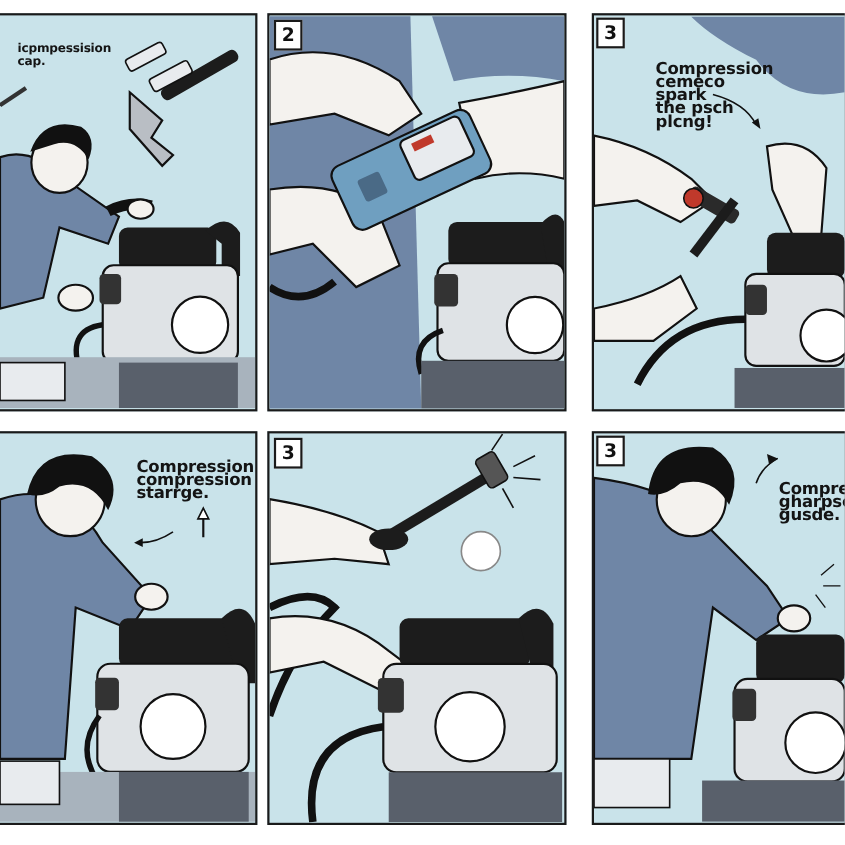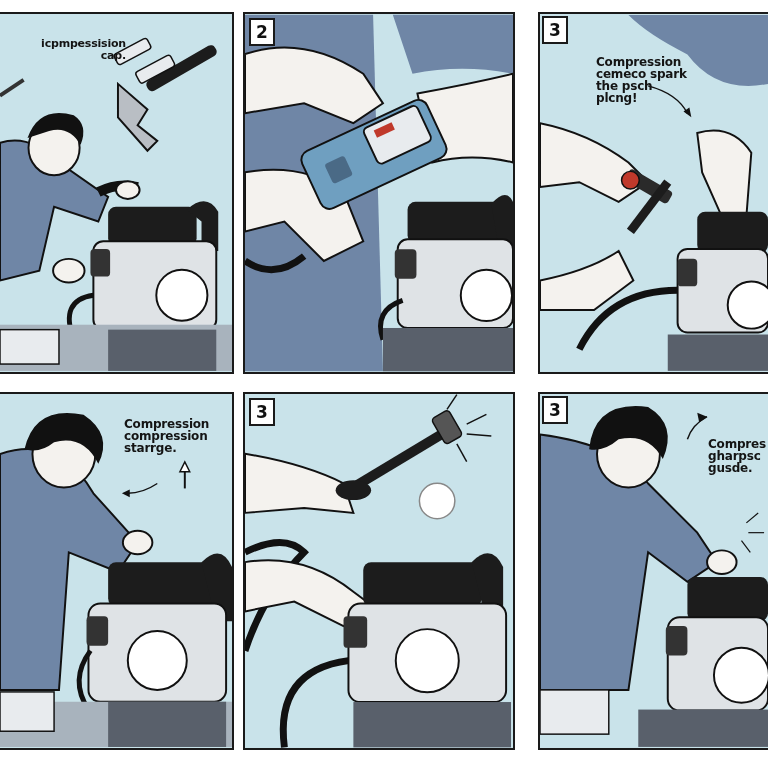--- a/index.html
+++ b/index.html
@@ -1,20 +1,20 @@
 <!DOCTYPE html>
 <html><head>
 <meta charset="utf-8">
 <style>
   html, body { margin:0; padding:0; background:#ffffff; }
   body { width:768px; height:768px; position:relative; overflow:hidden; font-family:"DejaVu Sans", sans-serif; }
   .panel { position:absolute; overflow:hidden; background:#c9e3ea; border:2px solid #1a1a1a; box-sizing:border-box; }
   .panel svg.art { position:absolute; left:0; top:0; width:100%; height:100%; }
   .num-box { position:absolute; background:#fff; border:2px solid #1a1a1a; font-weight:bold; font-size:17px; color:#111; display:flex; align-items:center; justify-content:center; box-sizing:border-box; width:26px; height:28px; }
-  .caption { position:absolute; color:#141414; font-weight:bold; font-size:12px; line-height:12px; letter-spacing:-0.2px; white-space:pre-line; }
+  .caption { position:absolute; color:#141414; font-weight:bold; font-size:15px; line-height:12px; letter-spacing:-0.2px; white-space:pre-line; }
 </style>
 </head>
 <body>
 
 <div class="panel" style="left:-2px;top:12px;width:236px;height:362px;">
   <svg class="art" viewBox="0 0 236 362">
 
     <g>
       <path d="M120 70 L150 96 L140 112 L160 128 L150 138 L120 104 Z" fill="#b9bec4" stroke="#111" stroke-width="2"></path>
       <rect x="150" y="68" width="80" height="12" rx="5" transform="rotate(-30 150 74)" fill="#1c1c1c"></rect>
@@ -40,21 +40,21 @@
       <path d="M190 198 Q210 180 222 200 L222 240 L205 240 L205 210 Z" fill="#1c1c1c"></path>
       <rect x="95" y="230" width="125" height="90" rx="10" fill="#dfe3e6" stroke="#111" stroke-width="2"></rect>
       <circle cx="185" cy="285" r="26" fill="#fff" stroke="#111" stroke-width="2"></circle>
       <rect x="92" y="238" width="20" height="28" rx="4" fill="#333"></rect>
       <path d="M95 285 Q60 290 75 330" stroke="#111" stroke-width="5" fill="none"></path>
     </g>
     <rect x="0" y="315" width="236" height="47" fill="#a8b3bd"></rect>
     <rect x="0" y="320" width="60" height="35" fill="#e8ebee" stroke="#111" stroke-width="1.5"></rect>
     <rect x="110" y="320" width="110" height="42" fill="#59606b"></rect>
   </svg>
-  <div class="caption" style="left:16px;top:24px;width:110px;text-align:right;font-size:11px;">icpmpessision
+  <div class="caption" style="left:16px;top:24px;width:110px;text-align:left;font-size:11px;">icpmpessision
 cap.</div>
 </div>
 
 <div class="panel" style="left:243px;top:12px;width:272px;height:362px;">
   <svg class="art" viewBox="0 0 272 362">
     <rect x="0" y="0" width="272" height="362" fill="#c9e3ea"></rect>
     <path d="M0 0 L130 0 L140 362 L0 362 Z" fill="#6f86a6"></path>
     <path d="M150 0 L272 0 L272 60 Q220 50 170 60 Z" fill="#6f86a6"></path>
 
     <path d="M0 40 Q60 20 120 60 L140 90 L110 110 L60 90 L0 100 Z" fill="#f4f2ee" stroke="#111" stroke-width="2"></path>

